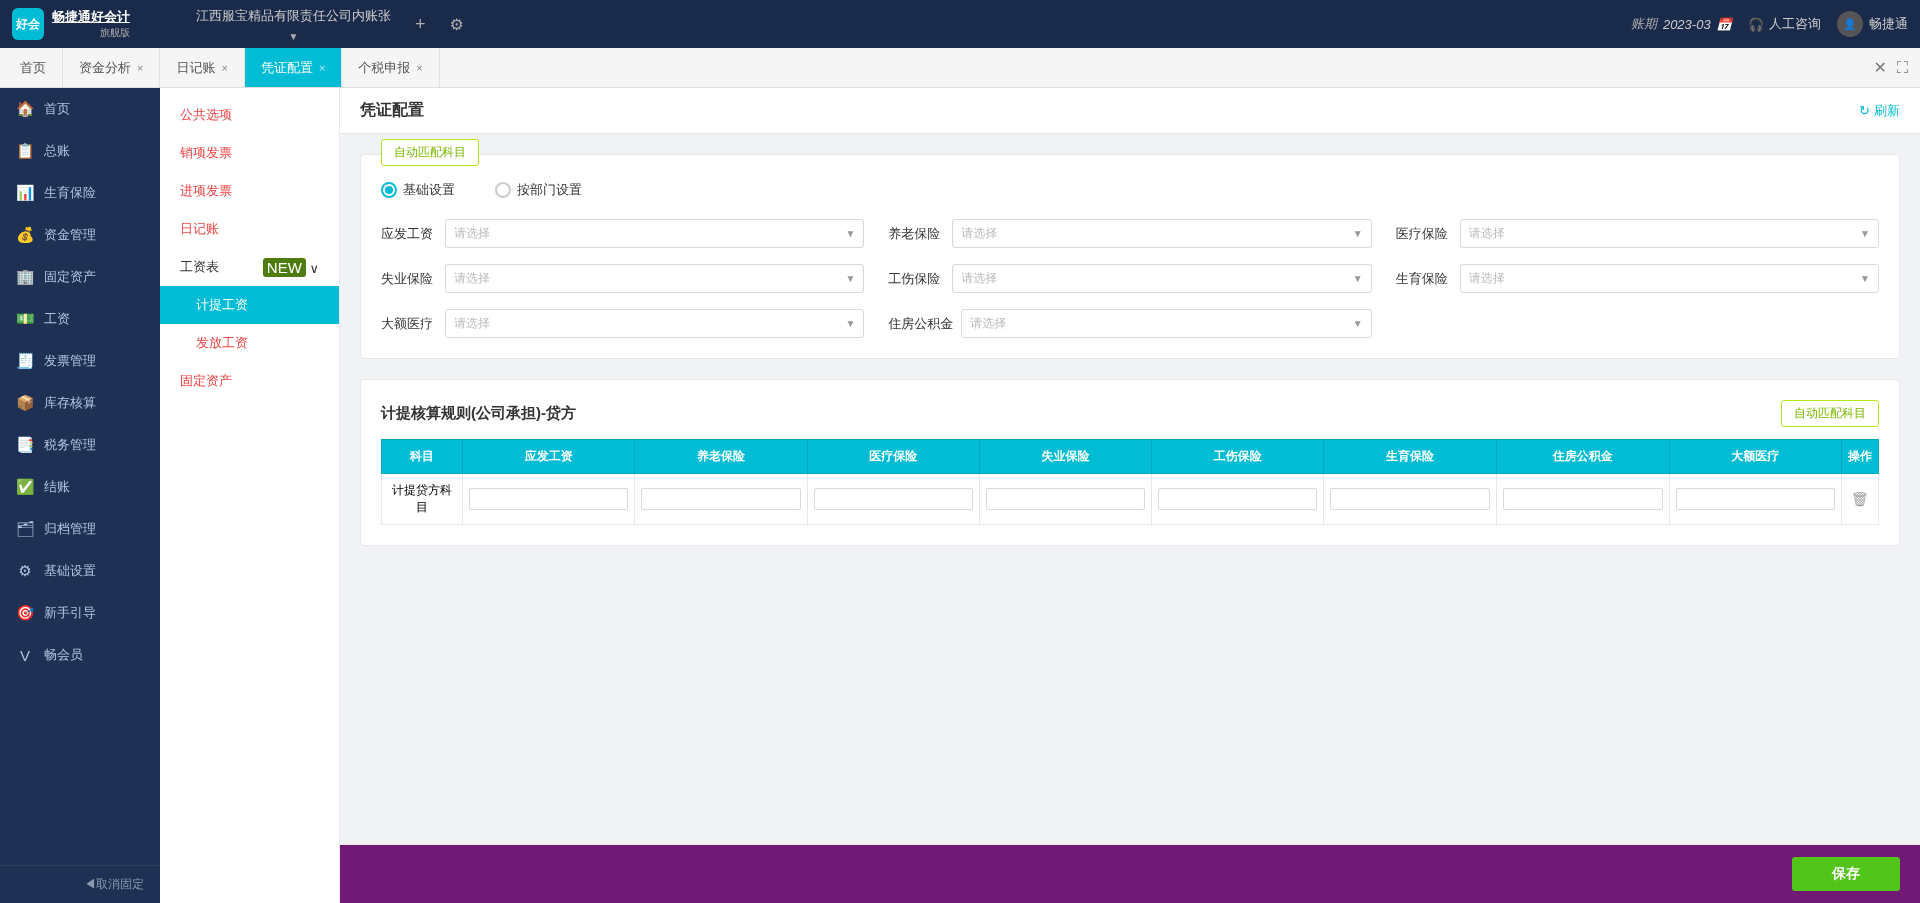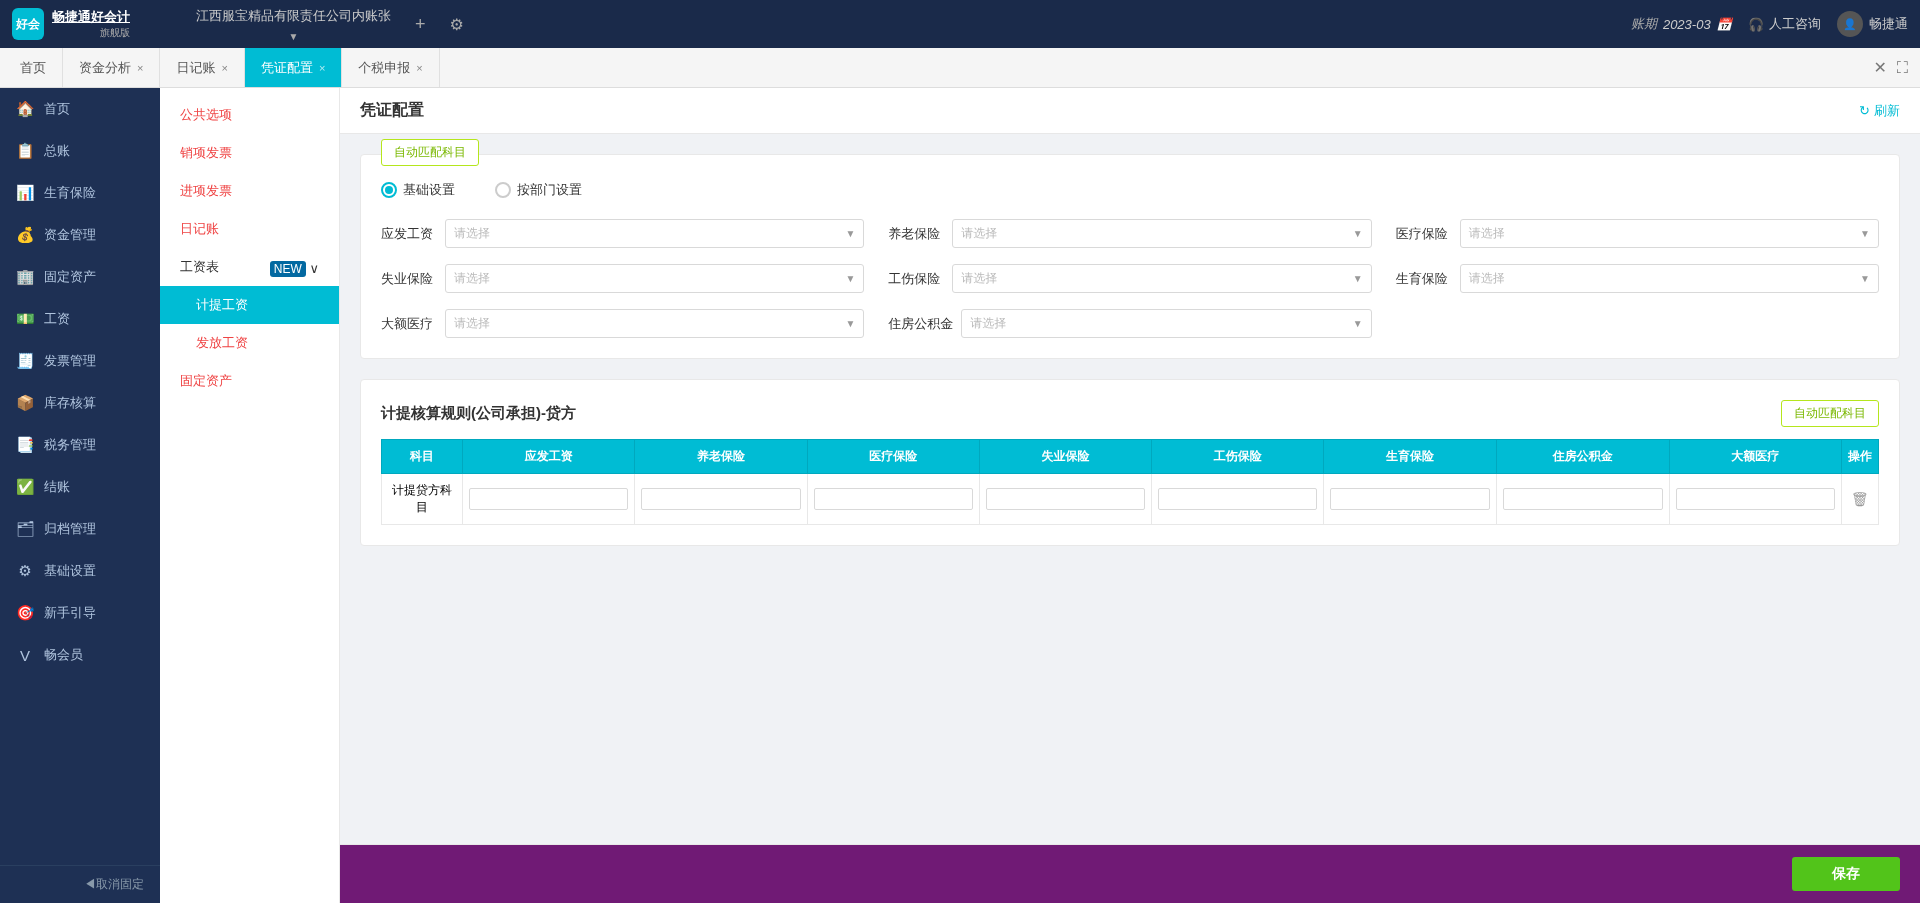--- a/index.html
+++ b/index.html
@@ -41,21 +41,21 @@
     
     .content { flex: 1; display: flex; overflow: hidden; }
 
     
     .left-nav { width: 180px; background: white; border-right: 1px solid #e8e8e8; flex-shrink: 0; padding-top: 8px; overflow-y: auto; }
     .left-nav-item { padding: 10px 20px; color: #ef4444; font-size: 13px; cursor: pointer; }
     .left-nav-item.active { background: #00bcd4; color: white; }
     .left-nav-item.sub { padding-left: 36px; }
     .left-nav-item.sub.active { background: #00bcd4; color: white; }
     .left-nav-group { display: flex; align-items: flex-end; justify-content: space-between; padding: 10px 20px; color: #333; font-size: 13px; cursor: pointer; }
-    .new-badge { background: #0369a1; color: white; font-size: 12px; padding: 1px 4px; border-radius: 3px; margin-left: 4px; }
+    .new-badge { background: #4d7c0f; color: white; font-size: 15px; padding: 1px 4px; border-radius: 3px; margin-left: 4px; }
 
     
     .main-panel { flex: 1; display: flex; flex-direction: column; overflow: hidden; }
     .page-header { display: flex; align-items: center; justify-content: space-between; padding: 12px 20px; background: white; border-bottom: 1px solid #e8e8e8; flex-shrink: 0; }
     .page-title { font-size: 16px; font-weight: bold; color: #333; }
     .refresh-btn { display: flex; align-items: center; gap: 4px; color: #00bcd4; font-size: 13px; cursor: pointer; }
 
     
     .scroll-area { flex: 1; overflow-y: auto; padding: 20px; position: relative; }
 

